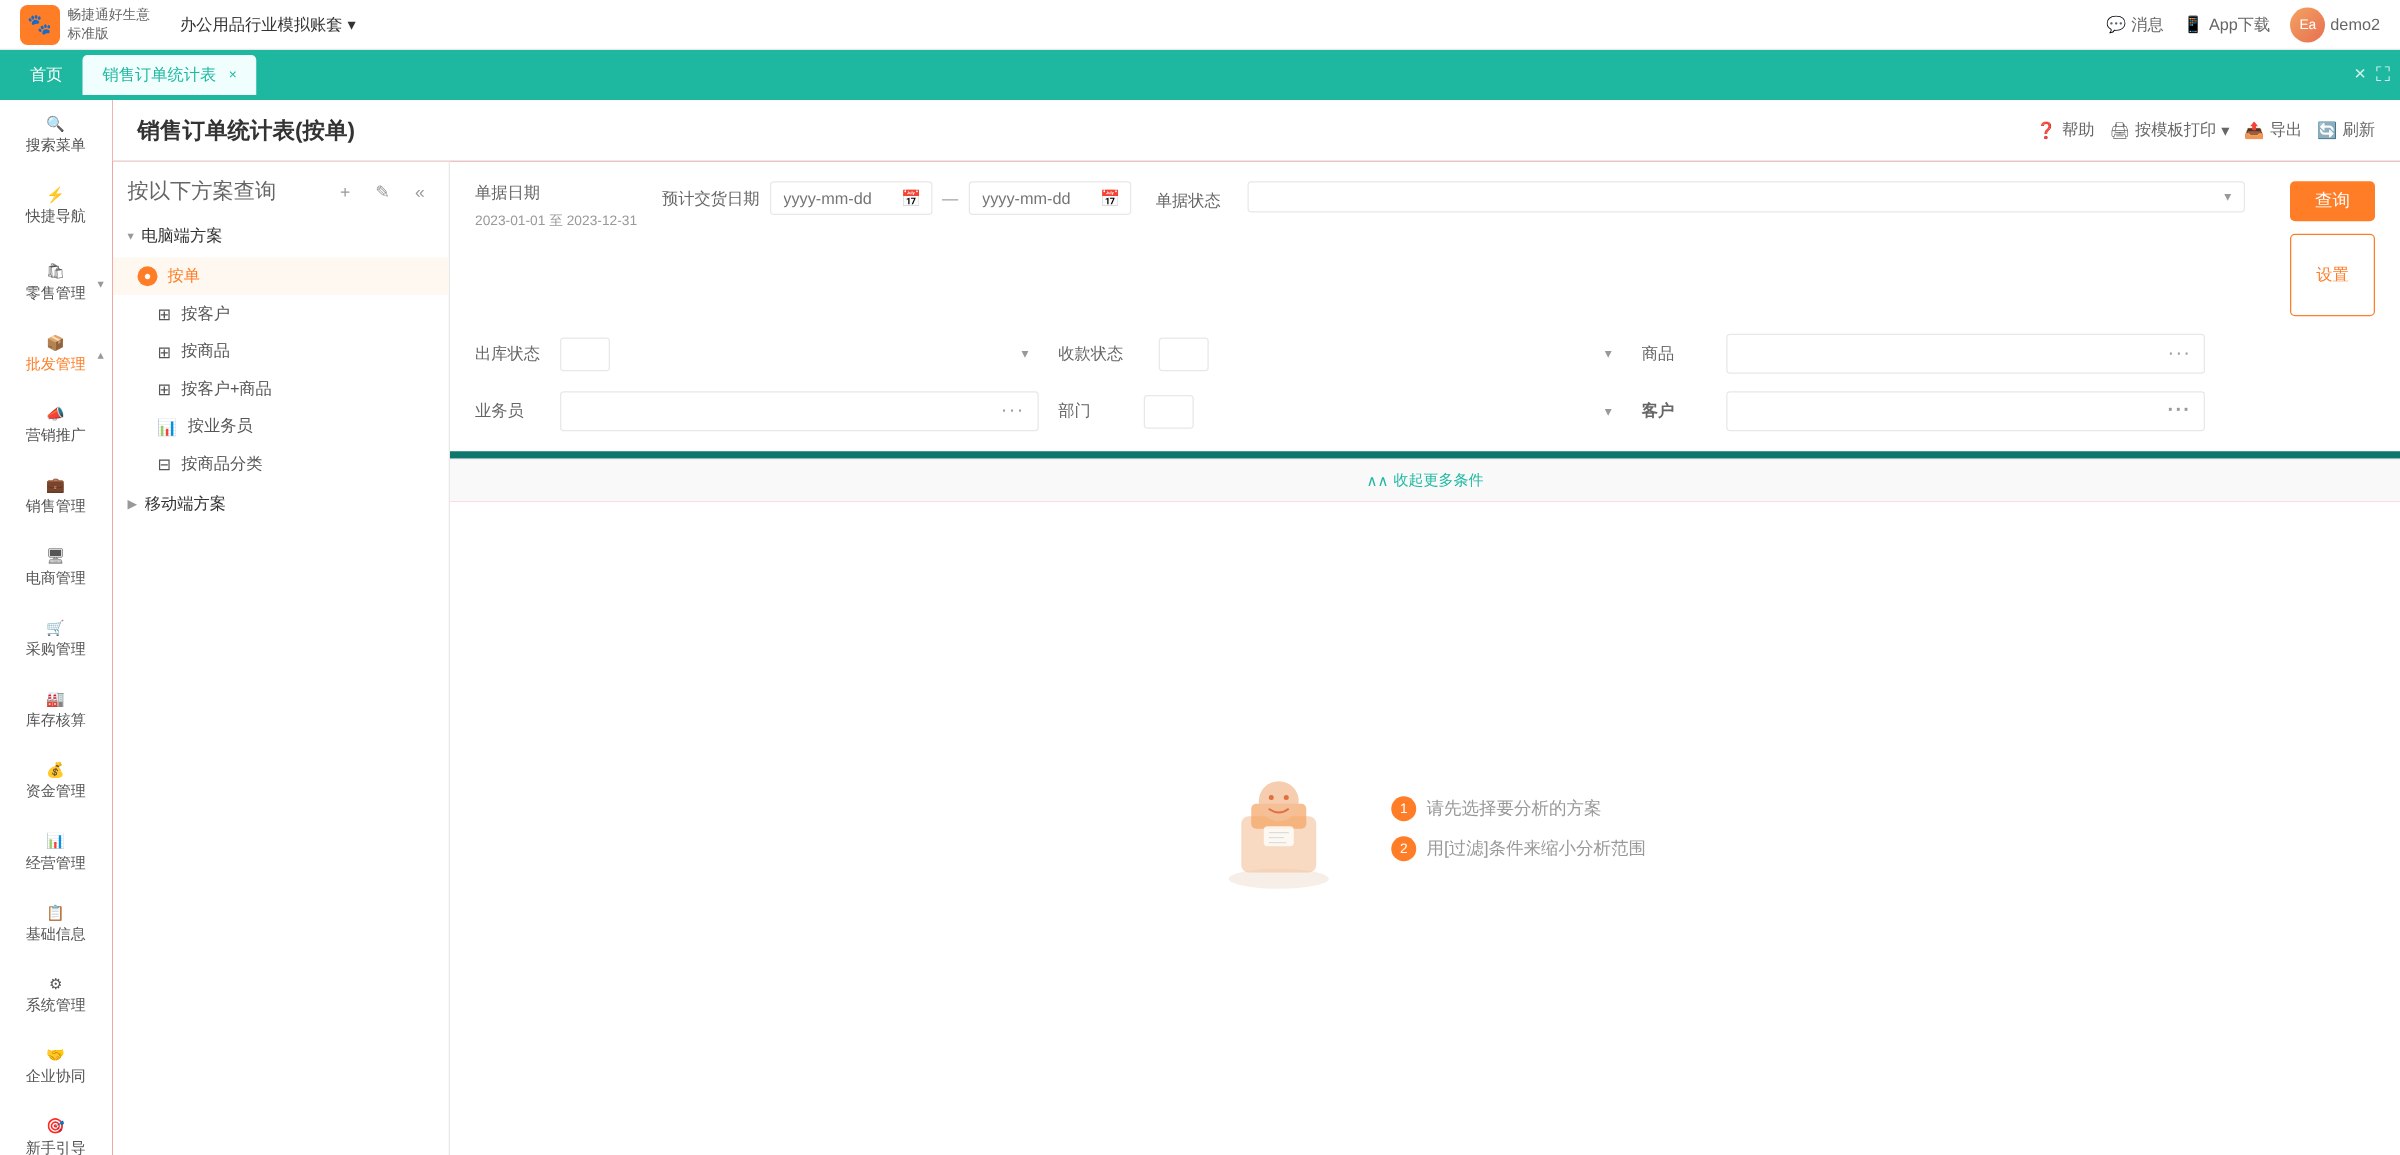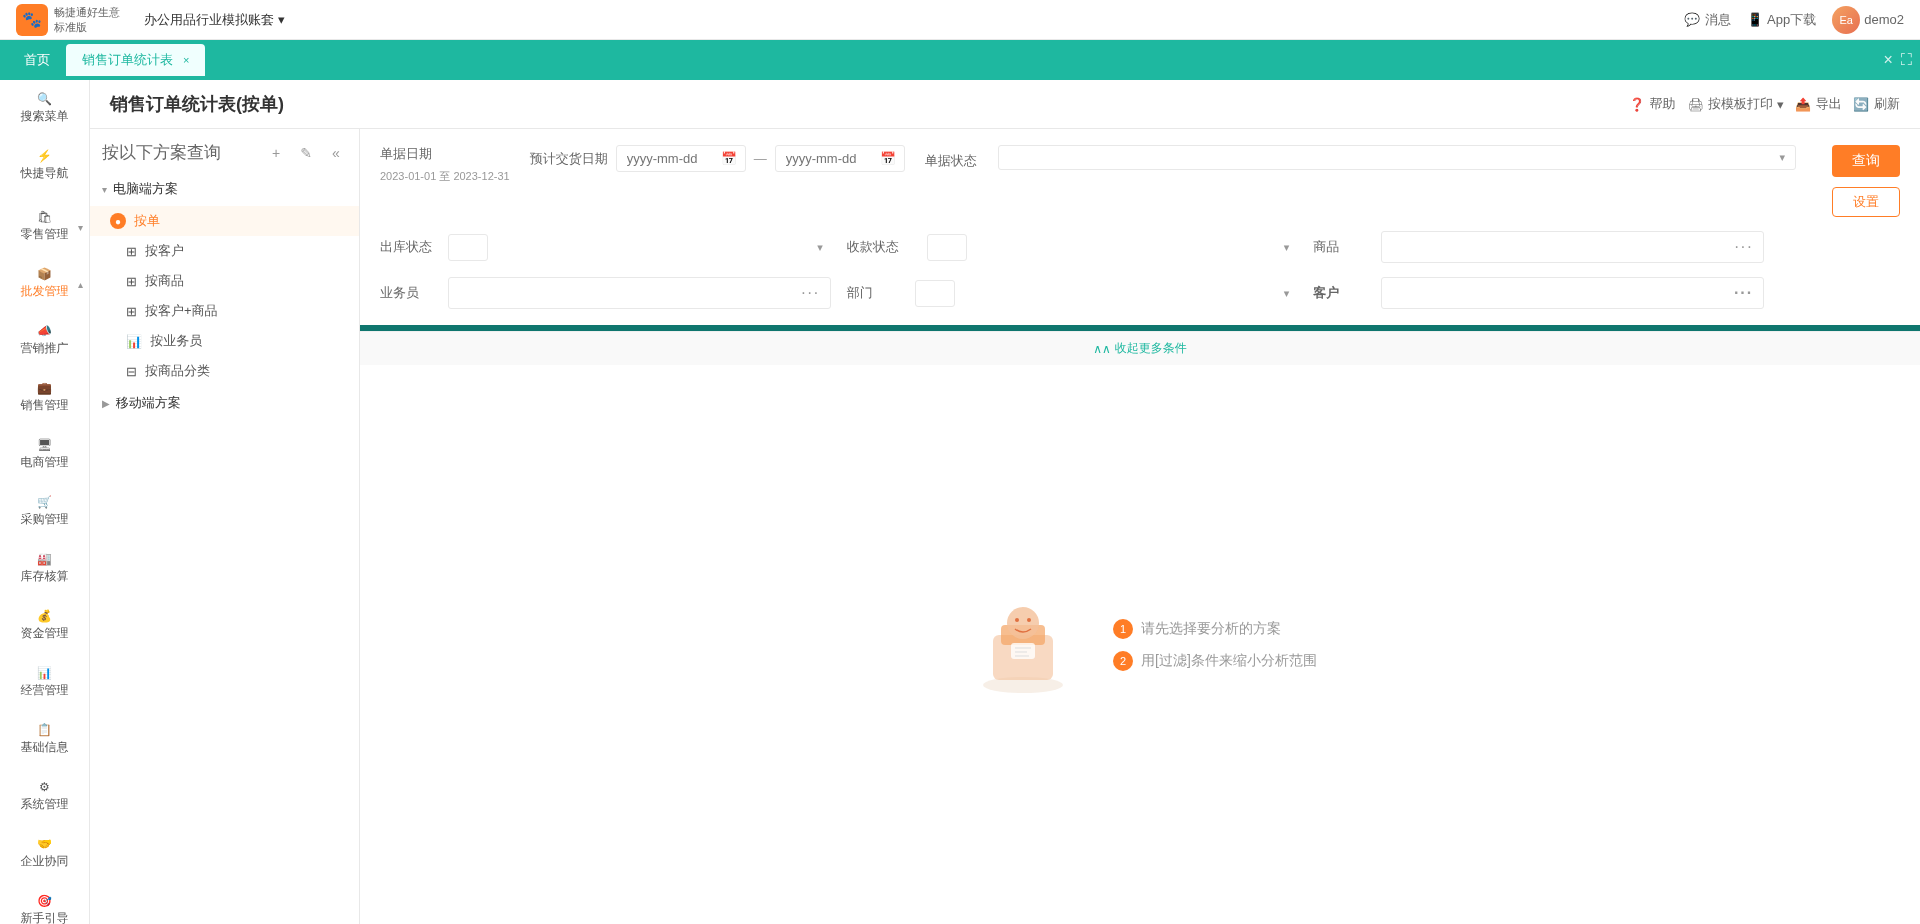--- a/index.html
+++ b/index.html
@@ -74,21 +74,21 @@
     .filter-select { border: 1px solid #e8e8e8; border-radius: 3px; padding: 5px 28px 5px 10px; font-size: 13px; color: #333; background: #fff; outline: none; appearance: none; cursor: pointer; flex: 1; }
     .filter-select-wrap { position: relative; flex: 1; }
     .filter-select-wrap .arrow { position: absolute; right: 8px; top: 50%; transform: translateY(-50%); color: #999; font-size: 11px; pointer-events: none; }
     .date-input-wrap { position: relative; display: flex; align-items: center; }
     .date-input { border: 1px solid #e8e8e8; border-radius: 3px; padding: 5px 28px 5px 10px; font-size: 13px; color: #ccc; outline: none; width: 130px; }
     .date-input-wrap .cal-icon { position: absolute; right: 8px; color: #ff7d26; font-size: 13px; }
     .filter-dash { color: #999; }
 
     
     .search-btn { background: #ff7d26; color: white; border: none; border-radius: 4px; padding: 7px 20px; cursor: pointer; font-size: 14px; }
-    .setting-btn { background: #fff; color: #ff7d26; border: 1px solid #ff7d26; border-radius: 4px; padding: 5px 14px; cursor: pointer; font-size: 13px; margin-top: 4px; display: block; width: 100%; text-align: center; }
+    .setting-btn { background: #fff; color: #ff7d26; border: 1px solid #ff7d26; border-radius: 4px; padding: 23px 14px; cursor: pointer; font-size: 13px; margin-top: 4px; display: block; width: 100%; text-align: center; }
 
     .action-col { display: flex; flex-direction: column; gap: 6px; align-items: flex-end; padding-left: 16px; }
 
     
     .collapse-bar { display: flex; align-items: center; justify-content: center; padding: 8px; cursor: pointer; color: #1eb8a0; font-size: 12px; gap: 4px; background: #f9f9f9; border-top: 1px solid #f0f0f0; }
 
     
     .empty-state { flex: 1; display: flex; align-items: center; justify-content: center; flex-direction: row; gap: 30px; background: #fff; }
     .empty-img { width: 120px; height: 120px; position: relative; }
     .empty-text-area { display: flex; flex-direction: column; gap: 12px; }

